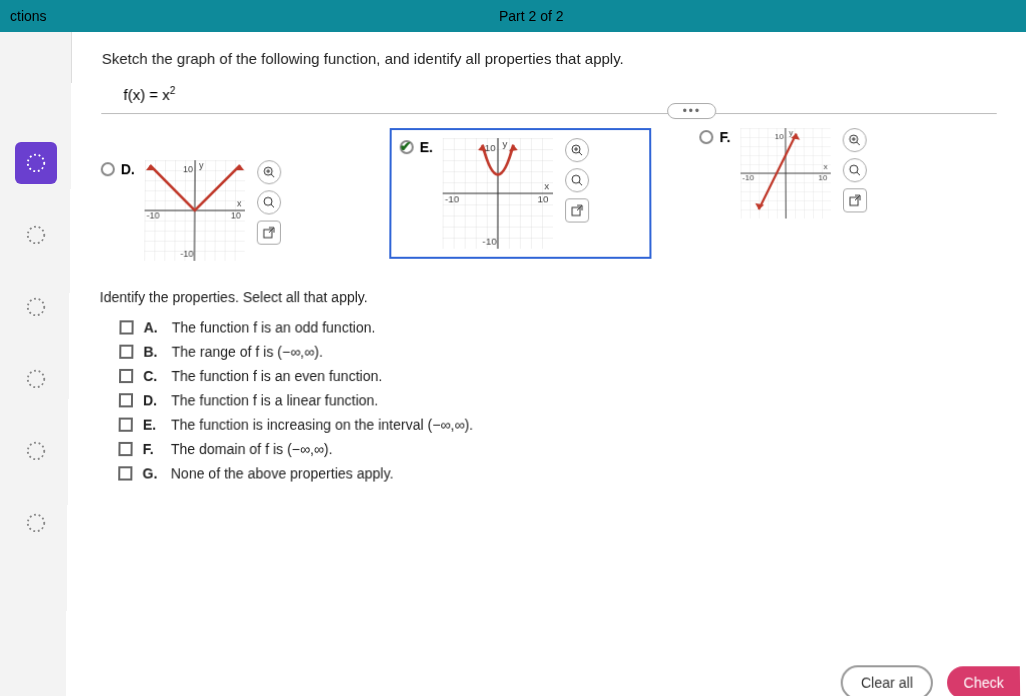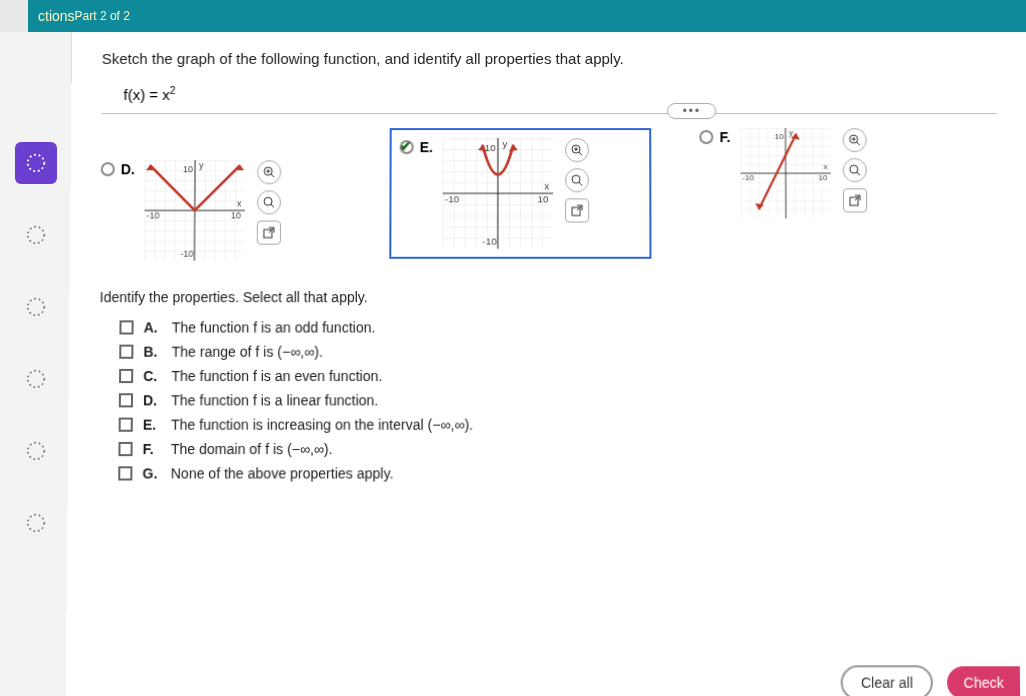--- a/index.html
+++ b/index.html
@@ -1,30 +1,29 @@
 <!DOCTYPE html>
 <html><head>
 <meta charset="utf-8">
 <style>
   * { box-sizing: border-box; margin: 0; padding: 0; }
   html, body { width: 1026px; height: 696px; font-family: Arial, sans-serif; background: #e8e8e8; overflow: hidden; }
   
   .header-bar {
     background: #0e8a9a;
-    color: #fef9c3;
+    color: #000000;
     height: 28px;
     display: flex;
     align-items: center;
     padding: 16px 10px;
     font-size: 14px;
     font-weight: 500;
-    margin-left: 28px;
   }
   .header-left { flex: 0 0 auto; }
-  .header-center { flex: 1; font-size: 12px; }
+  .header-center { flex: 1; text-align: center; font-size: 14px; }
   
   .body-wrap { display: flex; height: calc(100% - 28px); }
   
   .left-rail {
     width: 72px;
     background: #f3f3f3;
     display: flex;
     flex-direction: column;
     align-items: center;
     padding-top: 110px;

